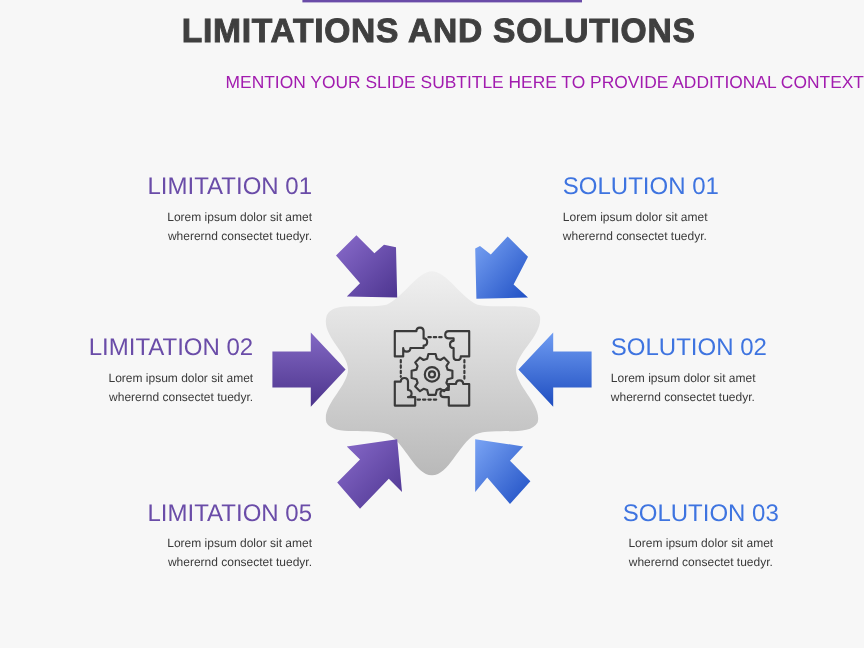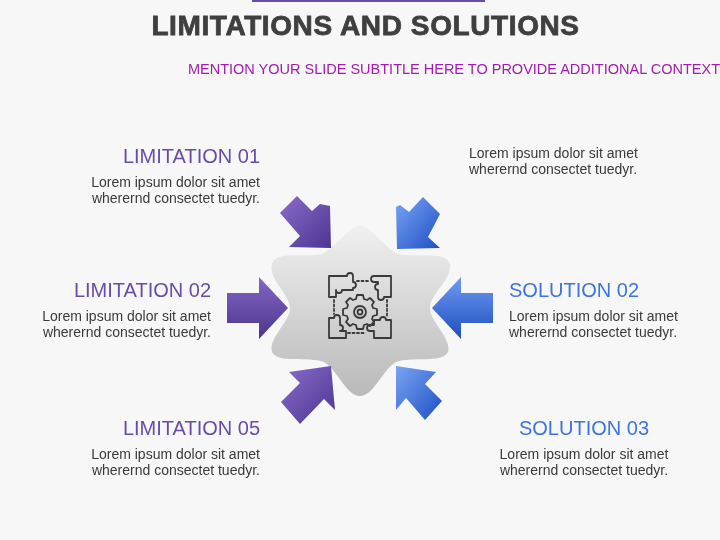--- a/index.html
+++ b/index.html
@@ -22,21 +22,21 @@
   .subtitle {
     position: absolute; left: 0; right: 0; top: 50px; text-align: right;
     font-size: 14.5px; color: #a21caf; margin-top: 11px;
   }
   .block { position: absolute; width: 230px; }
   .block.left { text-align: right; }
   .block.right { text-align: left; }
   .block .heading { font-size: 20px; margin-bottom: 6px; }
   .block.left .heading { color: #6a4ca8; }
   .block.right .heading { color: #3e74e0; }
-  .block .body { font-size: 14px; color: #3a3a3a; line-height: 16px; }
+  .block .body { font-size: 10px; color: #3a3a3a; line-height: 16px; }
   svg.diagram { position: absolute; left: 0; top: 0; }
 </style>
 </head>
 <body>
 
 <div class="top-bar"></div>
 <div class="title">LIMITATIONS AND SOLUTIONS</div>
 <div class="subtitle">MENTION YOUR SLIDE SUBTITLE HERE TO PROVIDE ADDITIONAL CONTEXT</div>
 
 <svg class="diagram" width="720" height="540" viewBox="0 0 720 540">
@@ -113,20 +113,21 @@
 <div class="block left" style="left:-19px; top:279px;">
   <div class="heading">LIMITATION 02</div>
   <div class="body"><span>Lorem ipsum dolor sit amet</span><br><span>wherernd consectet tuedyr.</span></div>
 </div>
 <div class="block left" style="left:30px; top:417px;">
   <div class="heading">LIMITATION 05</div>
   <div class="body"><span>Lorem ipsum dolor sit amet</span><br><span>wherernd consectet tuedyr.</span></div>
 </div>
 
 <div class="block right" style="left:469px; top:145px;">
+  <div class="heading">SOLUTION 01</div>
   <div class="body"><span>Lorem ipsum dolor sit amet</span><br><span>wherernd consectet tuedyr.</span></div>
 </div>
 <div class="block right" style="left:509px; top:279px;">
   <div class="heading">SOLUTION 02</div>
   <div class="body"><span>Lorem ipsum dolor sit amet</span><br><span>wherernd consectet tuedyr.</span></div>
 </div>
 <div class="block right" style="left:469px; top:417px;text-align:center;">
   <div class="heading">SOLUTION 03</div>
   <div class="body"><span>Lorem ipsum dolor sit amet</span><br><span>wherernd consectet tuedyr.</span></div>
 </div>

